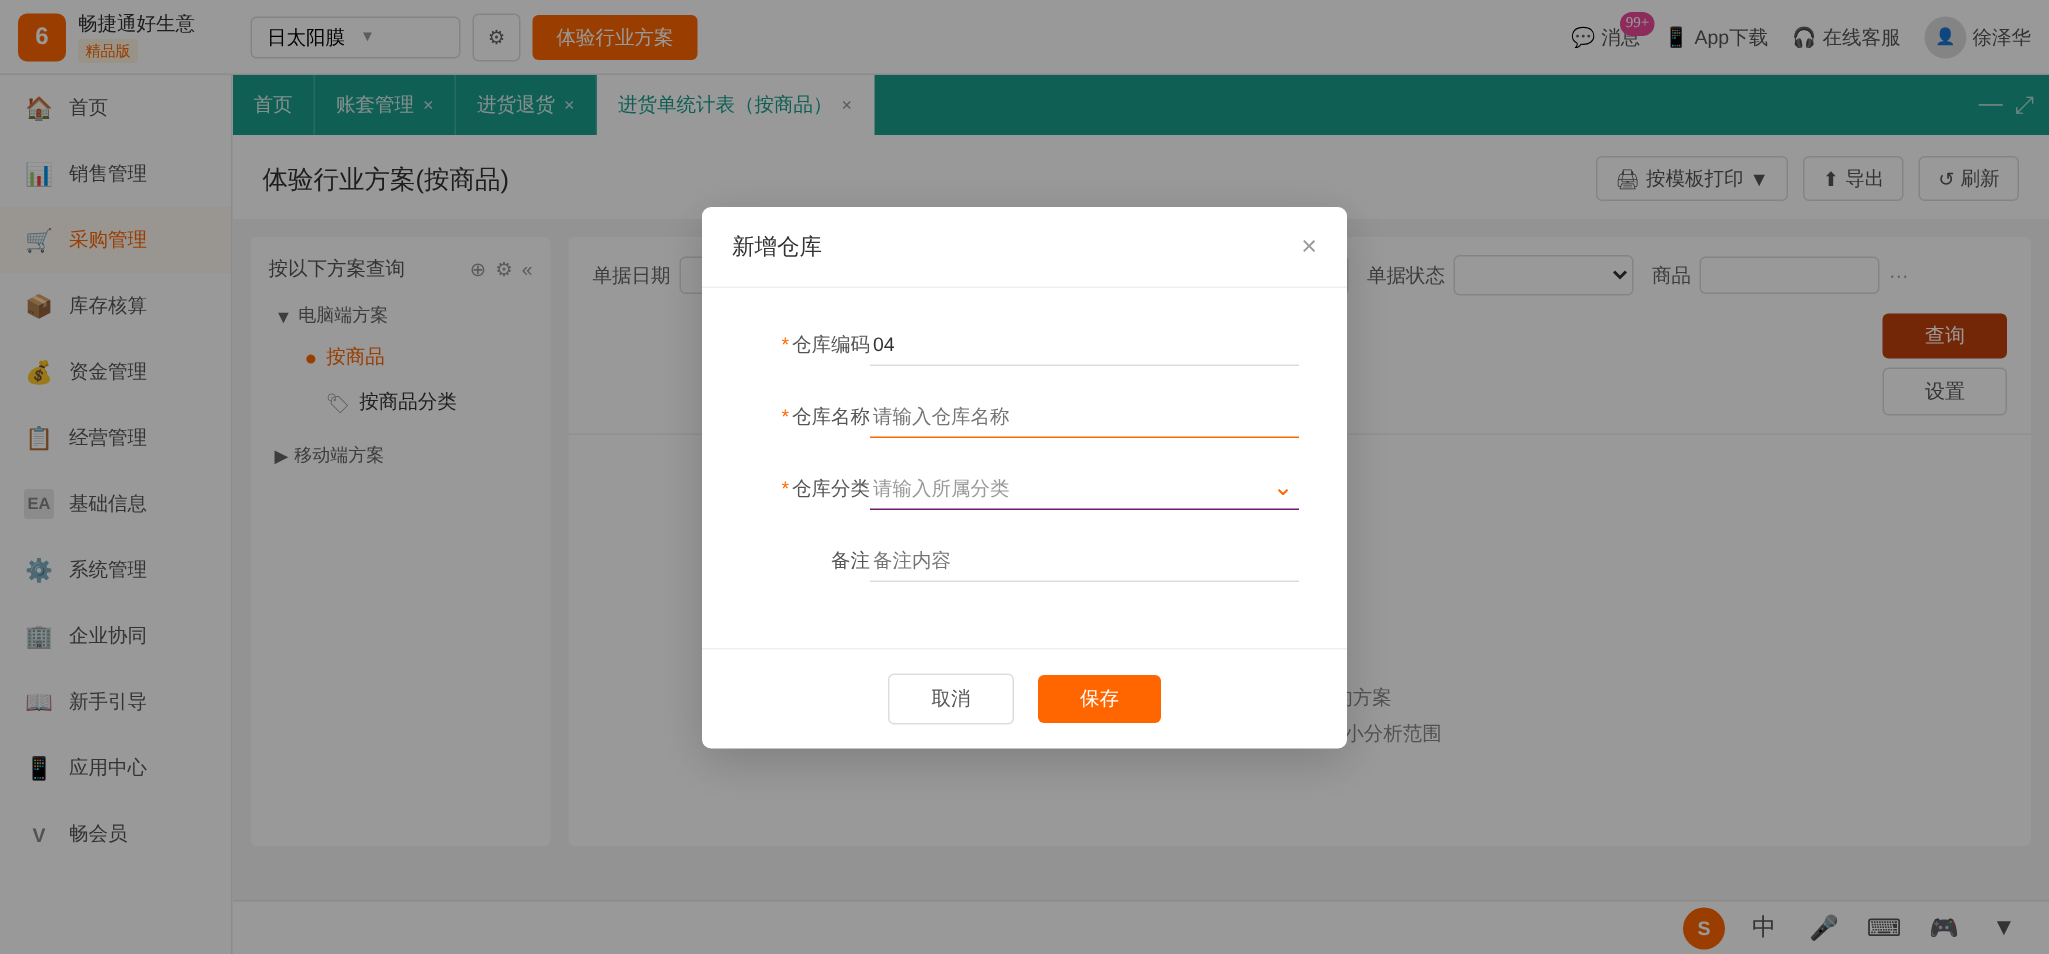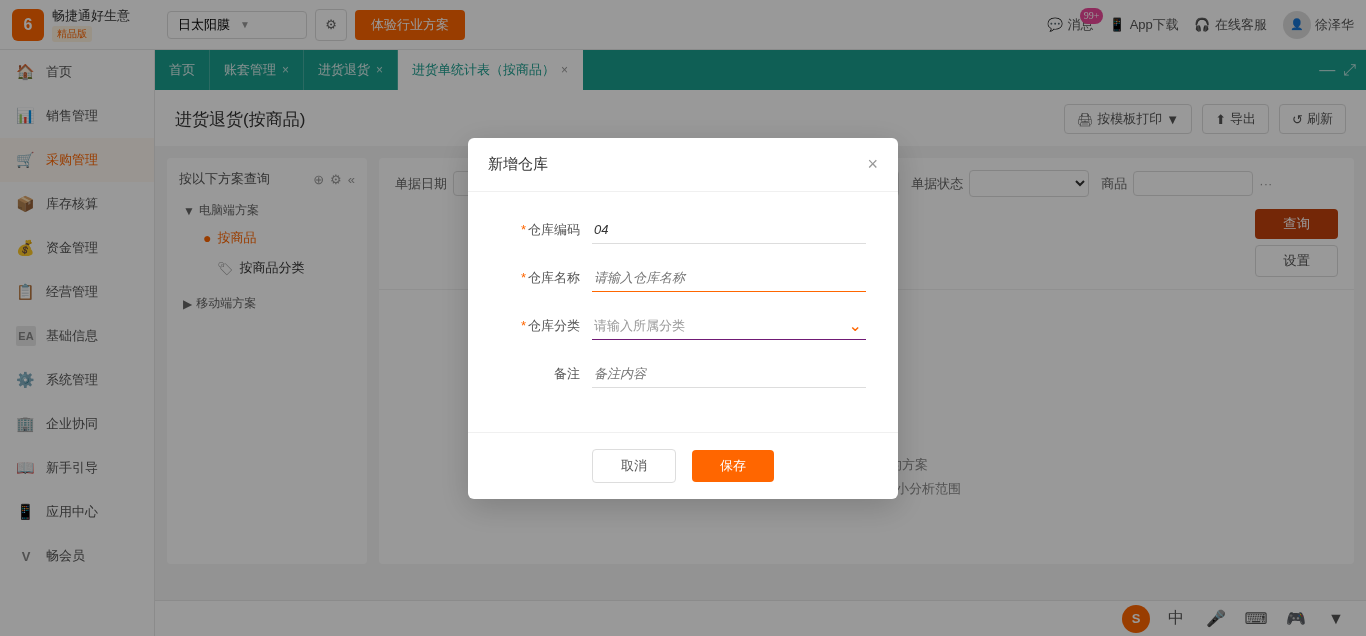--- a/index.html
+++ b/index.html
@@ -206,33 +206,32 @@
       border-bottom: 1px solid #f0f0f0;
       font-size: 15px; font-weight: 500; color: #333;
     }
     .modal-close { cursor: pointer; color: #999; font-size: 18px; }
     .modal-body { padding: 24px 32px; }
     .form-row {
       display: flex; align-items: center;
       margin-bottom: 20px;
     }
     .form-label {
-      width: 80px; text-align: right; margin-right: 12px; color: #555; flex-shrink: 0; font-size: 13px;
+      width: 80px; text-align: right; margin-right: 0; color: #555; flex-shrink: 0; font-size: 13px;
     }
     .required-star { color: #f60; margin-right: 2px; }
     .form-input {
       flex: 1;
       border: none;
       border-bottom: 1px solid #ddd;
       padding: 6px 2px;
       font-size: 13px;
       color: #333;
       outline: none;
       background: transparent;
-      font-style: italic;
     }
     .form-input.active-border { border-bottom-color: #f60; }
     .form-select-wrap {
       flex: 1; position: relative;
       border-bottom: 1px solid #701a75;
     }
     .form-select-wrap select {
       width: 100%; border: none; background: transparent;
       font-size: 13px; color: #999; padding: 6px 2px; outline: none; appearance: none;
     }
@@ -372,21 +371,21 @@
     <span class="tab-close" style="color:#999;">×</span>
   </div>
   <div class="tab-bar-right">
     <span>—</span>
     <span>⤢</span>
   </div>
 </div>
 
 <div class="main-content">
   <div class="page-header">
-    <div class="page-title">进货退货(按商品)</div>
+    <div class="page-title">体验行业方案(按商品)</div>
     <div class="page-actions">
       <div class="action-btn">
         <span>🖨</span>
         <span>按模板打印</span>
         <span>▼</span>
       </div>
       <div class="action-btn">
         <span>⬆</span>
         <span>导出</span>
       </div>

